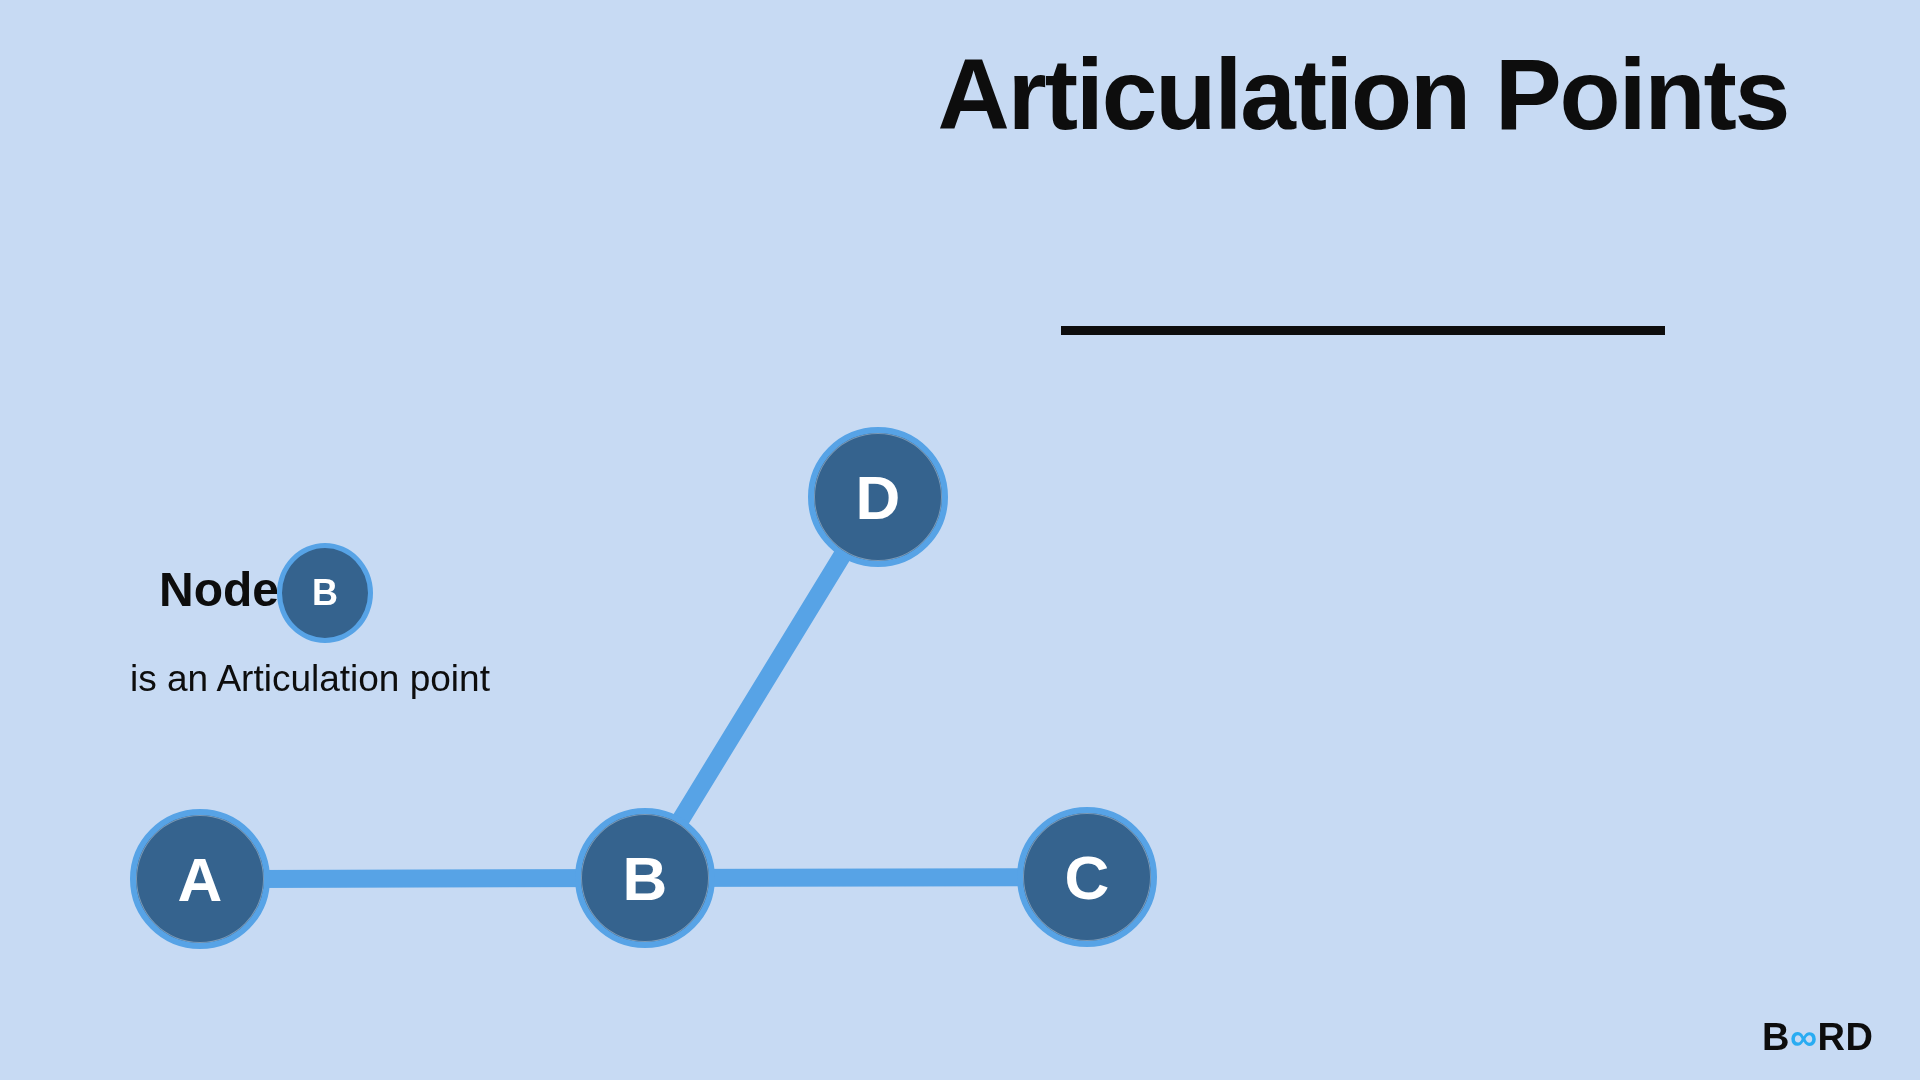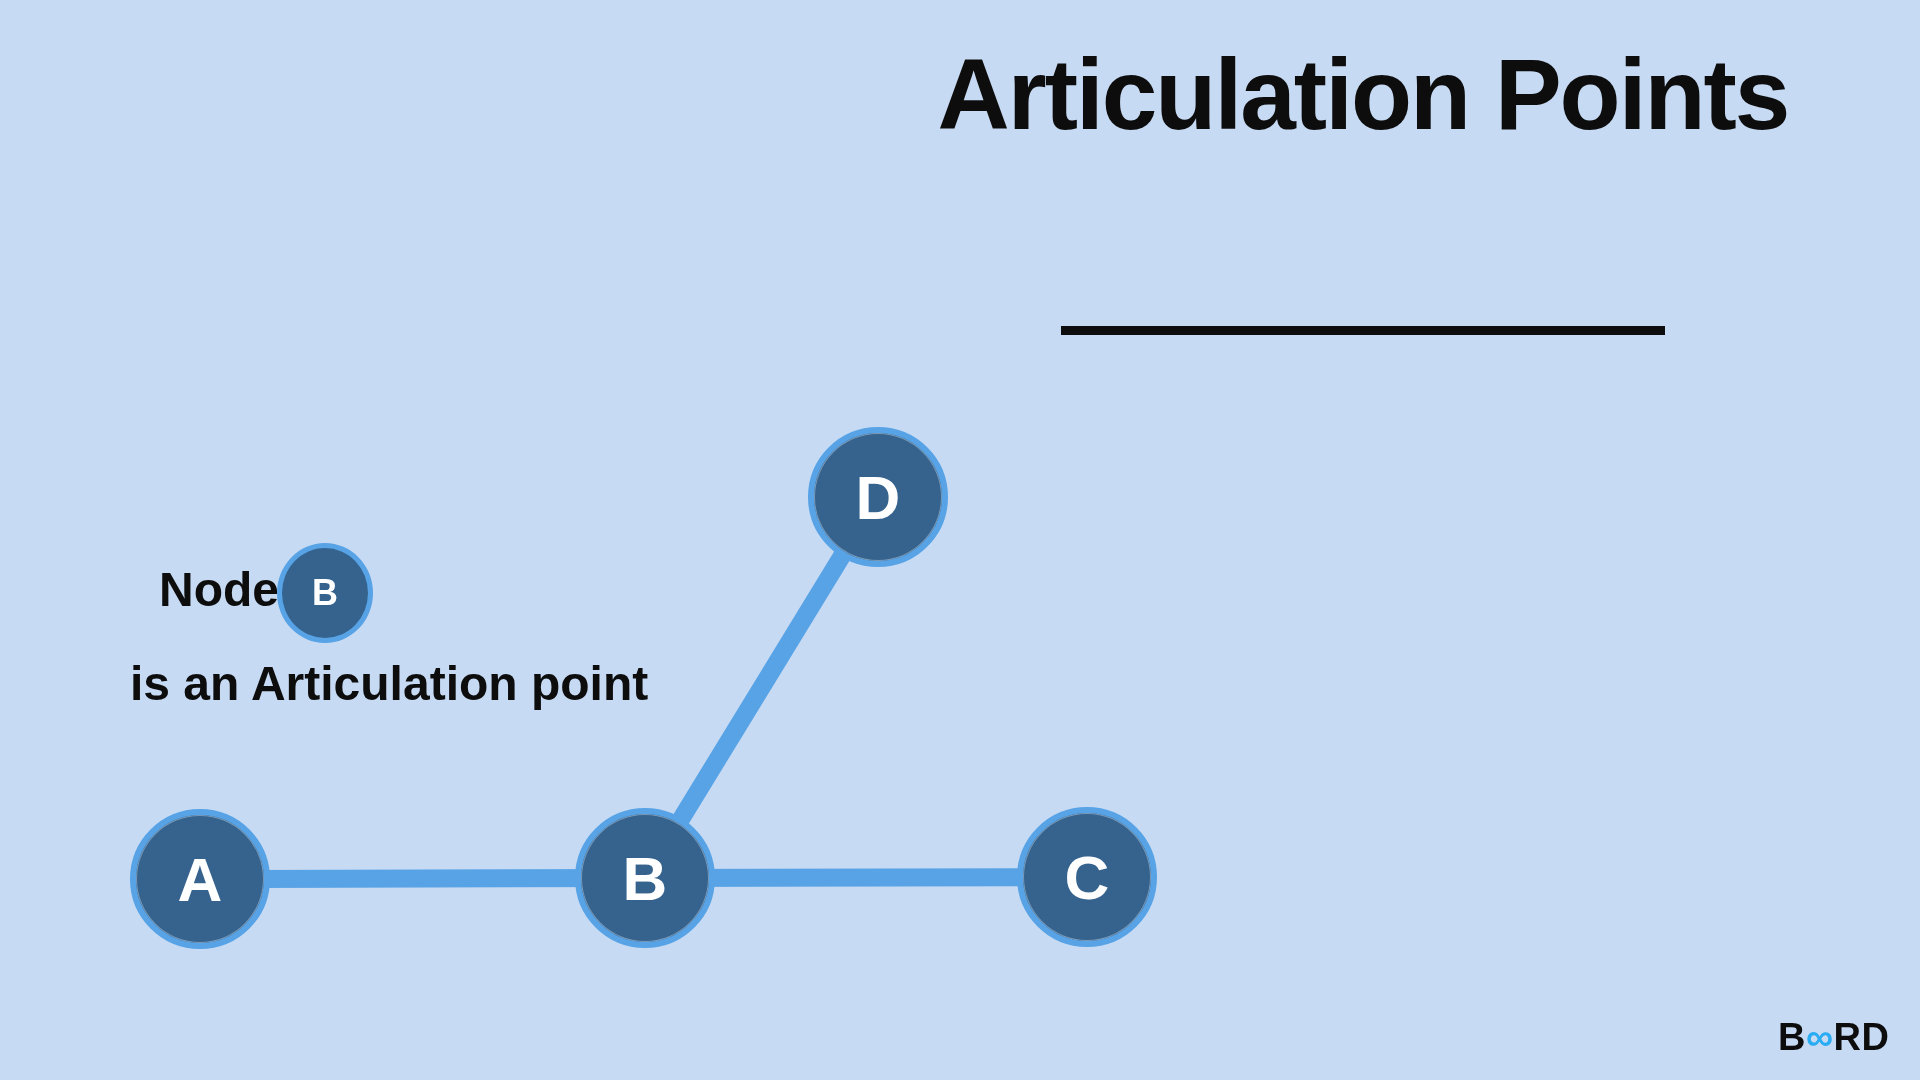--- a/index.html
+++ b/index.html
@@ -72,34 +72,33 @@
     border: 5px solid var(--accent_blue, #57a3e6);
     display: flex; align-items: center; justify-content: center;
   }
   .legend-node-label {
     color: var(--node_label, #ffffff);
     font-size: 36px; font-weight: 800;
   }
   .legend-line2 {
     position: absolute;
     left: 130px; top: 660px;
-    font-size: 48px; font-weight: 700;
+    font-size: 37px; font-weight: 400;
     color: var(--text, #0d0d0d);
     line-height: 1;
   }
   
   .logo {
     position: absolute;
     left: 1762px; top: 1018px;
     font-size: 38px; font-weight: 800;
     letter-spacing: 0.5px;
     color: var(--text, #0d0d0d);
     line-height: 1;
     white-space: nowrap;
-    margin-left: 16px;
   }
   .logo .infinity {
     color: var(--logo_blue, #29acf2);
     font-weight: 800;
   }
 </style>
 </head>
 <body style="--background: #c7daf3; --node_fill: #35638e; --accent_blue: #57a3e6; --node_label: #ffffff; --text: #0d0d0d; --logo_blue: #29acf2;">
 
 <div class="canvas">

